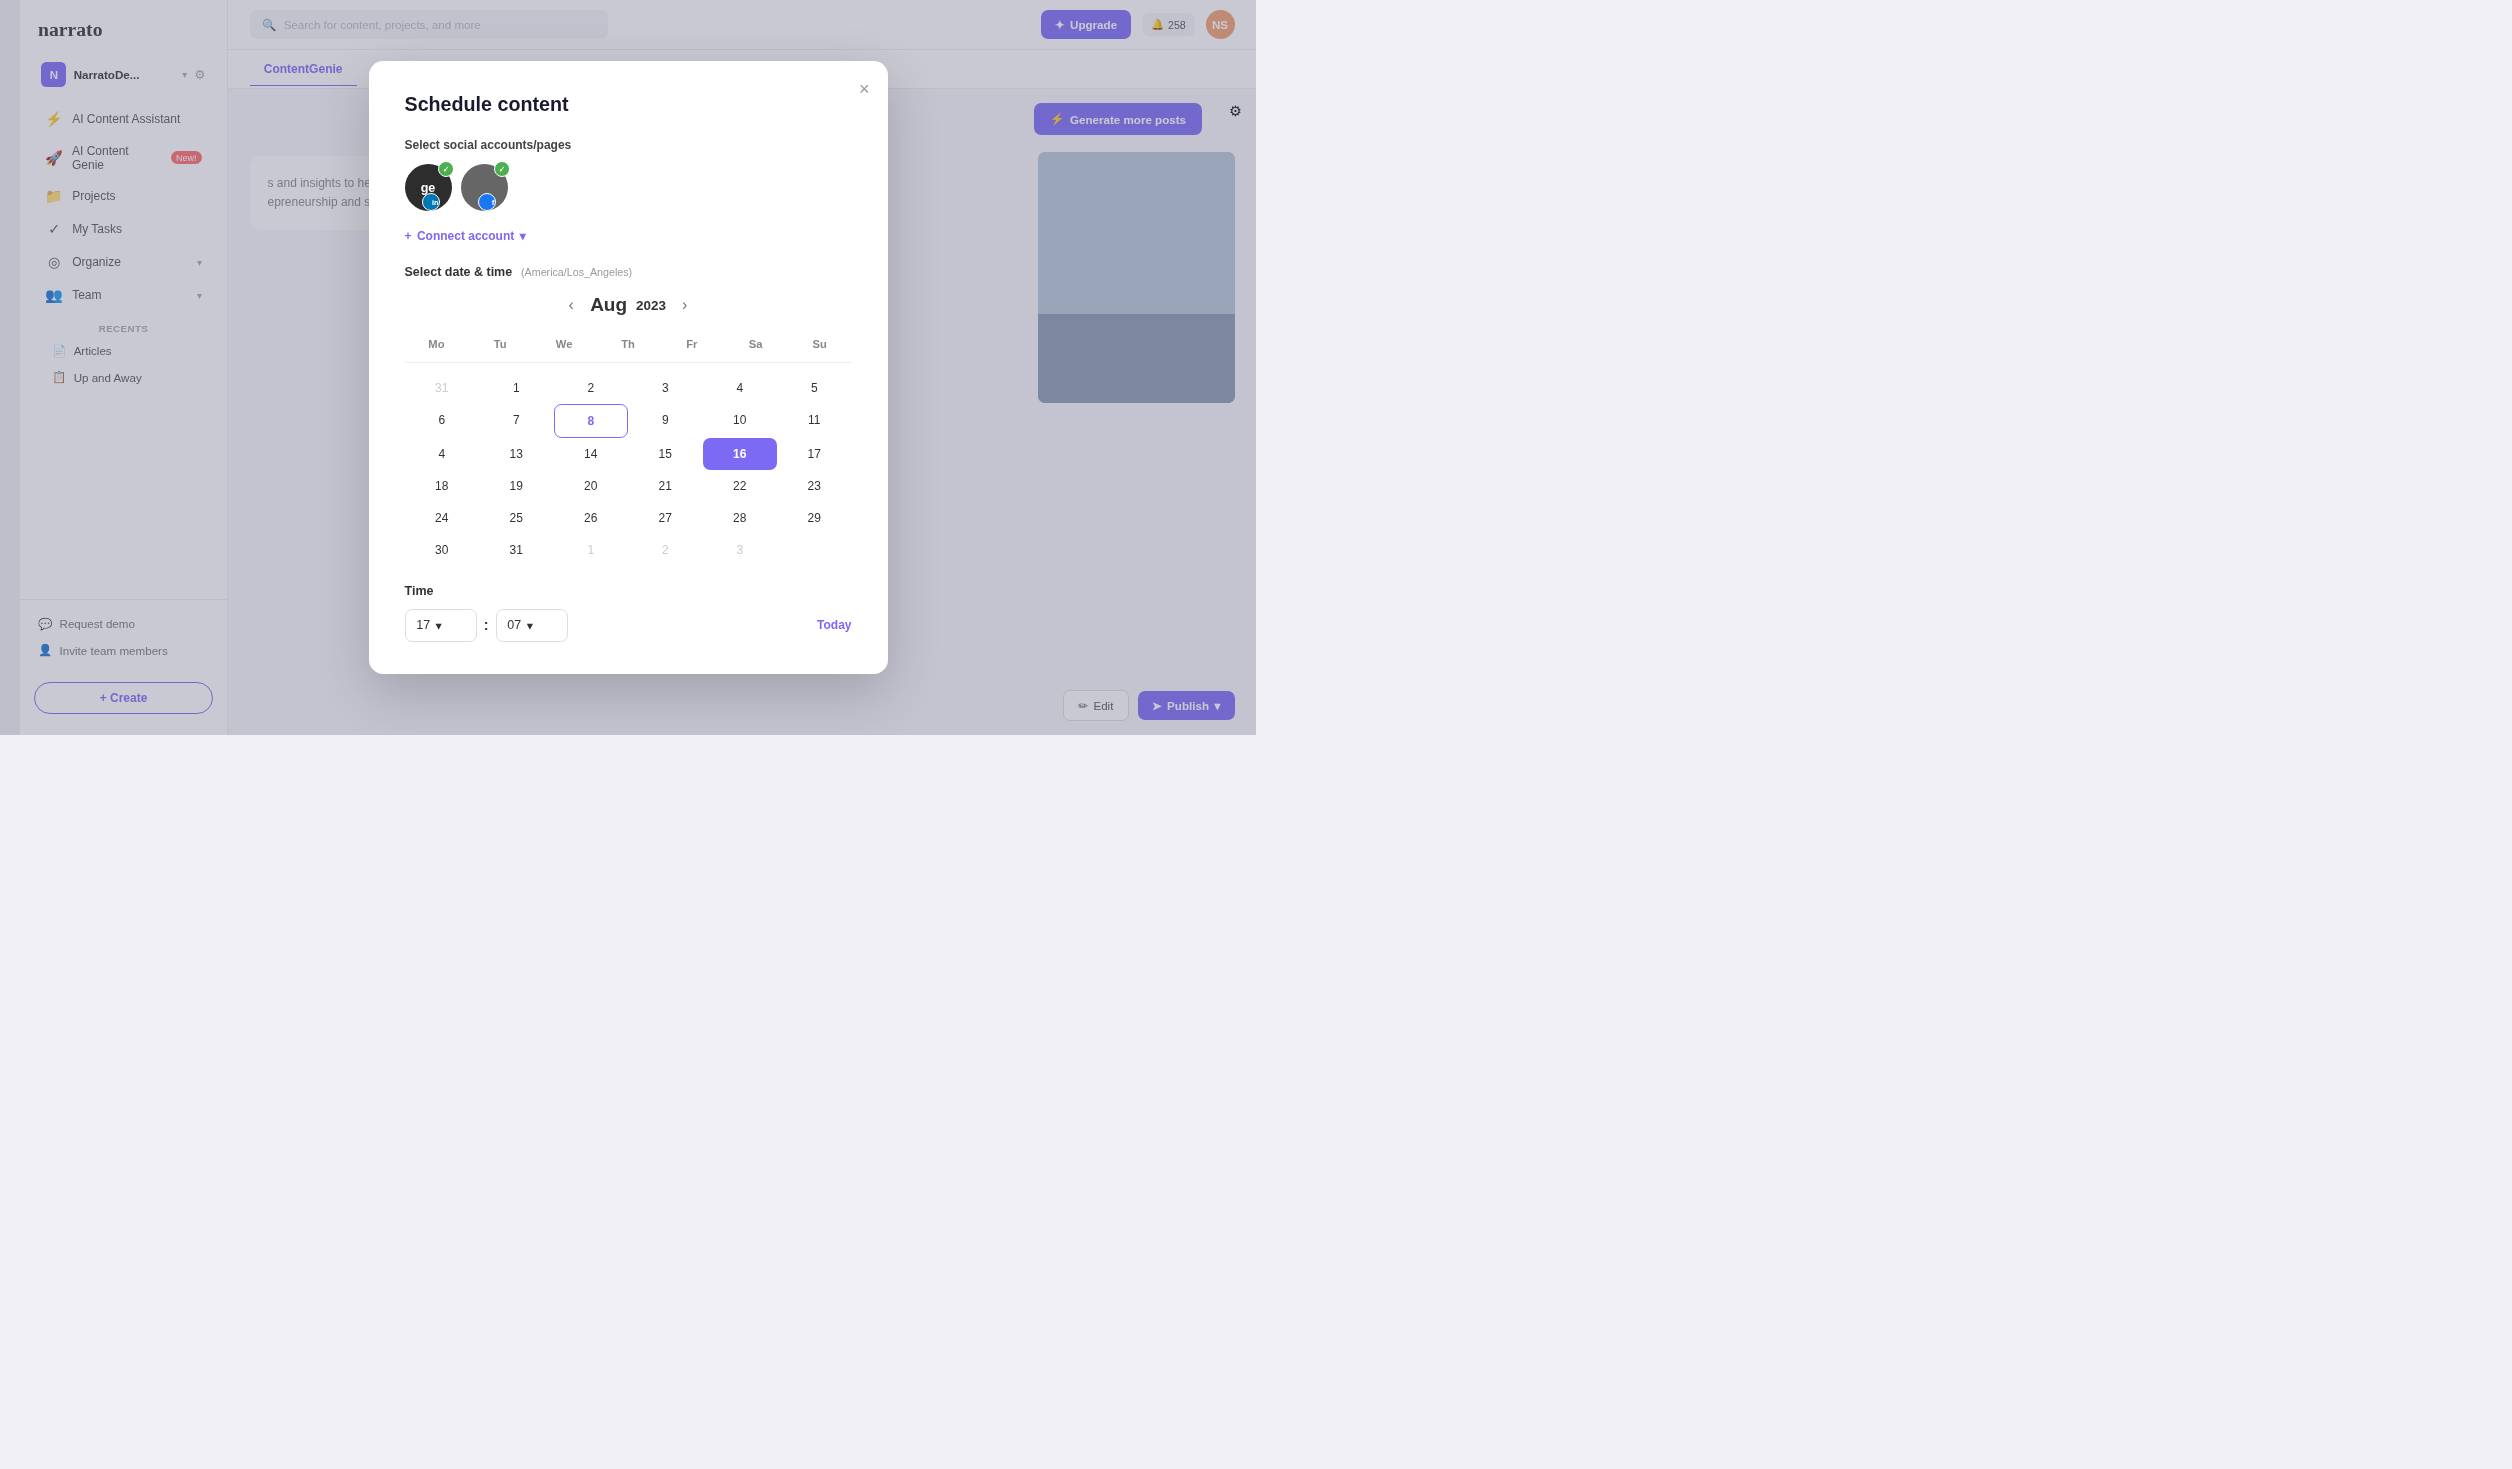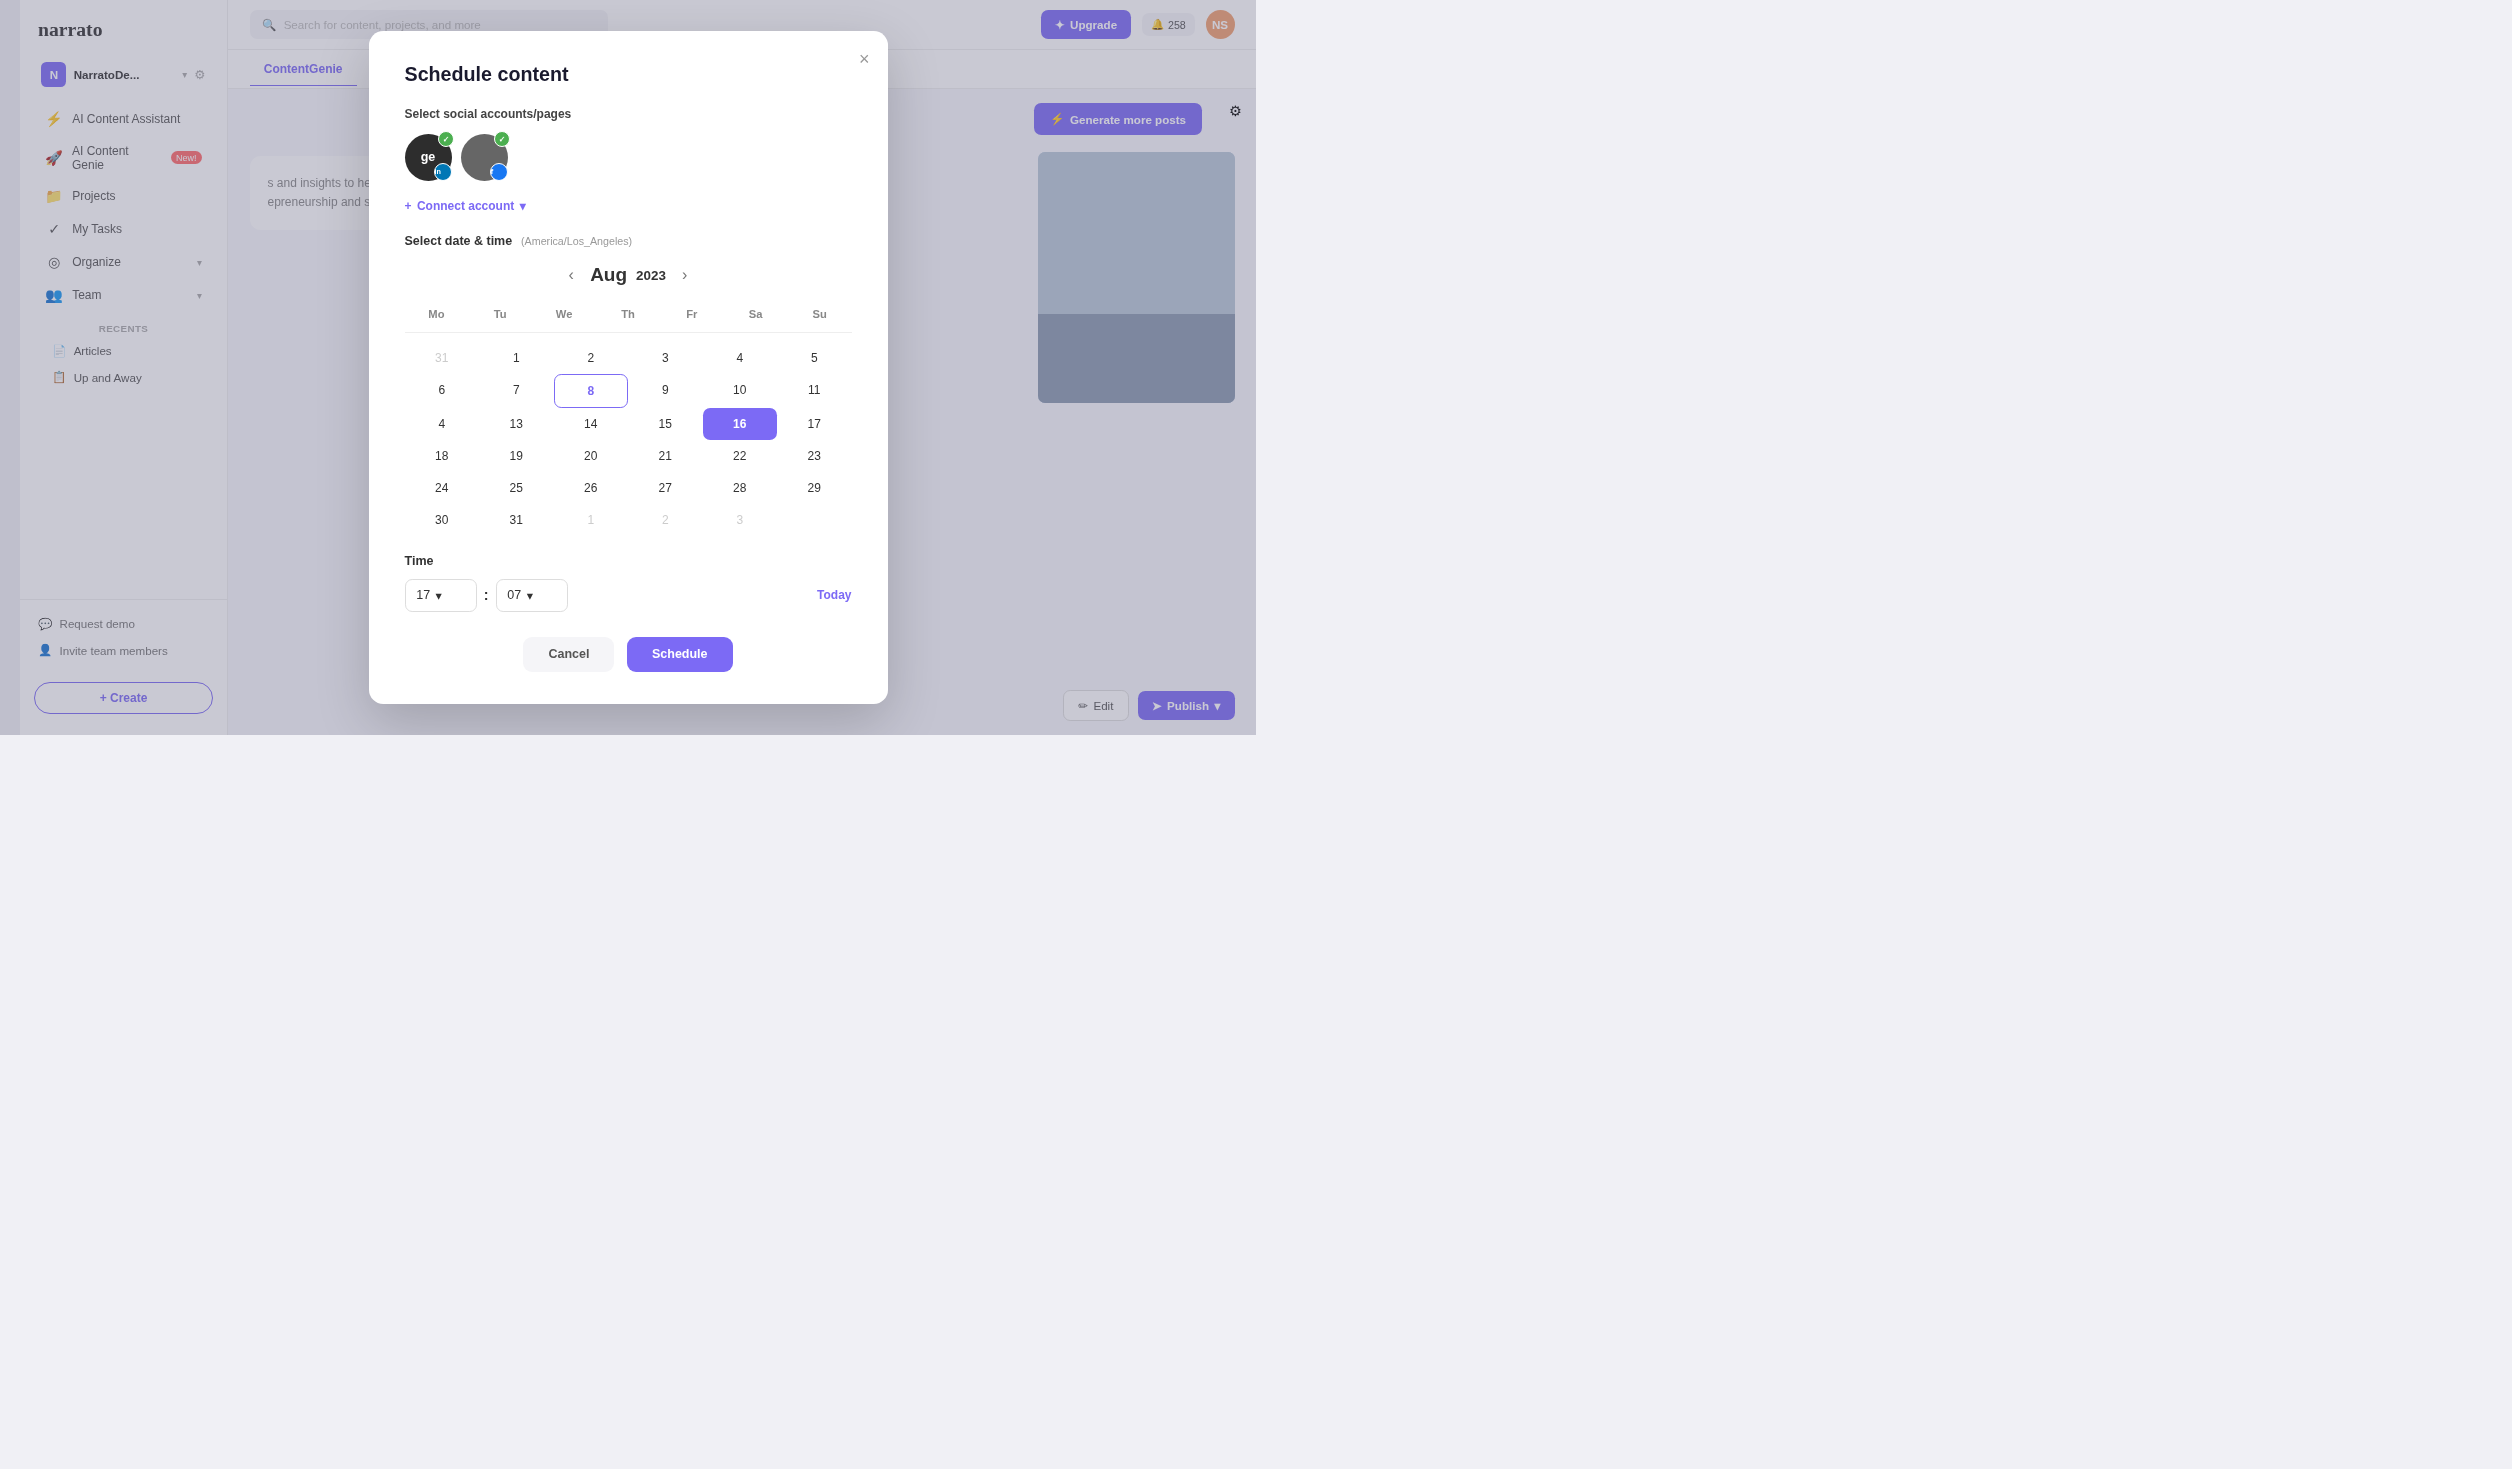--- a/index.html
+++ b/index.html
@@ -53,21 +53,21 @@
     
     .overlay { position: absolute; top: 0; left: 0; right: 0; bottom: 0; background: rgba(100,100,130,0.35); display: flex; align-items: center; justify-content: center; z-index: 100; }
 
     
     .modal { background: #fff; border-radius: 14.3px; padding: 32px 36px; width: 519px; box-shadow: 0 18px 54px rgba(0,0,0,0.18); position: relative; }
     .modal-title { font-size: 19.7px; font-weight: 700; color: #1a1a2e; margin-bottom: 21.5px; }
     .modal-close { position: absolute; top: 18px; right: 18px; background: none; border: none; font-size: 18px; cursor: pointer; color: #999; }
     .section-label { font-size: 12px; color: #444; font-weight: 600; margin-bottom: 12.5px; }
     .accounts-row { display: flex; align-items: center; gap: 9px; margin-bottom: 18px; }
     .account-circle { width: 47px; height: 47px; border-radius: 50%; background: #333; display: flex; align-items: center; justify-content: center; color: #fff; font-size: 12.5px; font-weight: 700; position: relative; cursor: pointer; }
-    .account-badge { position: absolute; bottom: 0; right: 0; width: 18px; height: 18px; border-radius: 50%; border: 1.8px solid #fff; display: flex; align-items: center; justify-content: flex-start; font-size: 8px; }
+    .account-badge { position: absolute; bottom: 0; right: 12px; width: 18px; height: 18px; border-radius: 50%; border: 1.8px solid #fff; display: flex; align-items: center; justify-content: flex-end; font-size: 8px; }
     .badge-linkedin { background: #0077b5; }
     .badge-facebook { background: #1877f2; }
     .connect-account { display: flex; align-items: center; gap: 5.4px; color: #7c6af5; font-size: 12px; font-weight: 600; cursor: pointer; margin-bottom: 21.5px; }
     .datetime-label { font-size: 12.5px; font-weight: 600; color: #333; margin-bottom: 14.3px; }
     .timezone { font-size: 10.7px; color: #999; font-weight: 400; margin-left: 5.4px; }
     .calendar { width: 100%; }
     .cal-header { display: flex; align-items: center; justify-content: center; margin-bottom: 14.3px; gap: 9px; }
     .cal-nav { background: none; border: none; font-size: 16px; cursor: pointer; color: #777; padding: 3.6px 7.2px; }
     .cal-month { font-size: 19px; font-weight: 600; color: #333; }
     .cal-year { font-size: 13.4px; font-weight: 600; color: #333; }
@@ -330,20 +330,16 @@
           </div>
           <span class="time-colon">:</span>
           <div class="time-select">
             <span>07</span>
             <span>▾</span>
           </div>
           <span class="today-link">Today</span>
         </div>
       </div>
 
-      <div class="modal-footer">
-        <button class="cancel-btn">Cancel</button>
-        <button class="schedule-btn">Schedule</button>
-      </div>
     </div>
   </div>
 </div>
 
 
 </body></html>

